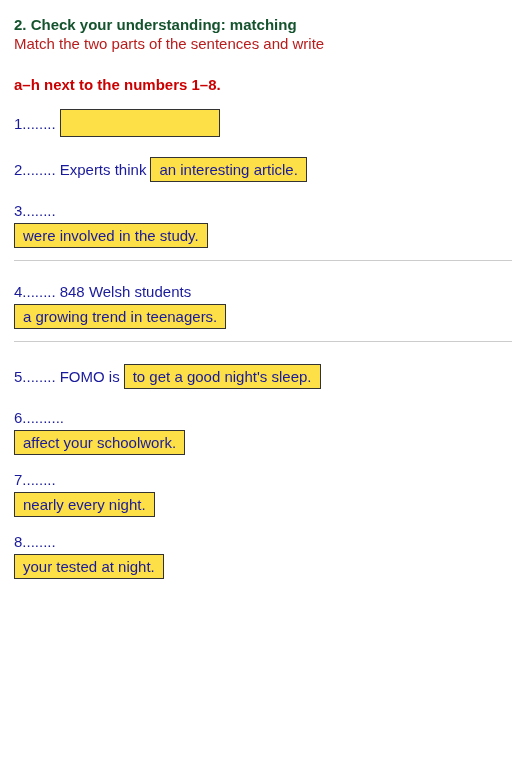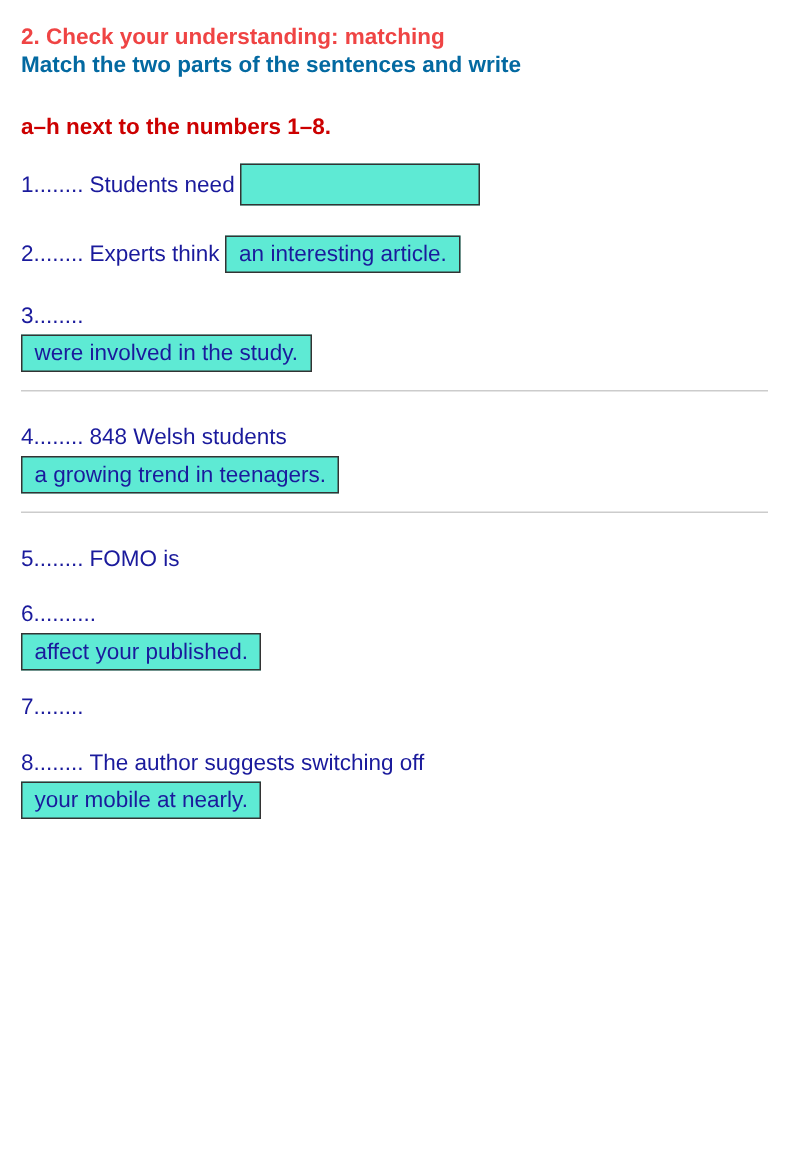--- a/index.html
+++ b/index.html
@@ -15,29 +15,29 @@
       min-height: 770px;
       padding: 16px 14px;
       font-size: 15px;
     }
 
     .instructions {
       margin-bottom: 16px;
     }
 
     .instructions-line1 {
-      color: #ef4444;
+      color: #14532d;
       font-weight: bold;
       font-size: 15px;
       margin-bottom: 2px;
     }
 
     .instructions-line2 {
-      color: #0369a1;
-      font-weight: bold;
+      color: #b91c1c;
+      font-weight: normal;
       font-size: 15px;
       margin-bottom: 2px;
     }
 
     .instructions-line3 {
       color: #cc0000;
       font-weight: bold;
       font-size: 15px;
       margin-bottom: 10px;
       margin-top: 24px;
@@ -74,21 +74,21 @@
       font-size: 15px;
     }
 
     .answer-box {
       display: inline-block;
       border: 1.5px solid #333333;
       padding: 3px 8px;
       min-width: 50px;
       color: #1a1a9c;
       font-size: 15px;
-      background: #5eead4;
+      background: #fde047;
     }
 
     .answer-box.empty {
       min-width: 160px;
       height: 28px;
     }
 
     .sentence-second-line {
       display: flex;
       flex-wrap: wrap;
@@ -106,21 +106,20 @@
 
 <div class="instructions">
   <div class="instructions-line1">2. Check your understanding: matching</div>
   <div class="instructions-line2">Match the two parts of the sentences and write</div>
   <div class="instructions-line3">a–h next to the numbers 1–8.</div>
 </div>
 
 <div class="sentence-group">
   <div class="sentence-row">
     <span class="number">1........ </span>
-    <span class="text-part">Students need</span>
     <span class="answer-box empty"></span>
   </div>
 </div>
 
 <div class="sentence-group">
   <div class="sentence-row">
     <span class="number">2........ </span>
     <span class="text-part">Experts think</span>
     <span class="answer-box">an interesting article.</span>
   </div>
@@ -146,39 +145,42 @@
     <span class="answer-box">a growing trend in teenagers.</span>
   </div>
 </div>
 
 <div class="spacer"></div>
 
 <div class="sentence-group">
   <div class="sentence-row">
     <span class="number">5........ </span>
     <span class="text-part">FOMO is</span>
+    <span class="answer-box">to get a good night's sleep.</span>
   </div>
 </div>
 
 <div class="sentence-group">
   <div class="sentence-row">
     <span class="number">6.......... </span>
   </div>
   <div class="sentence-second-line">
-    <span class="answer-box">affect your published.</span>
+    <span class="answer-box">affect your schoolwork.</span>
   </div>
 </div>
 
 <div class="sentence-group">
   <div class="sentence-row">
     <span class="number">7........ </span>
   </div>
+  <div class="sentence-second-line">
+    <span class="answer-box">nearly every night.</span>
+  </div>
 </div>
 
 <div class="sentence-group">
   <div class="sentence-row">
     <span class="number">8........ </span>
-    <span class="text-part">The author suggests switching off</span>
   </div>
   <div class="sentence-second-line">
-    <span class="answer-box">your mobile at nearly.</span>
+    <span class="answer-box">your tested at night.</span>
   </div>
 </div>
 
 </body></html>

